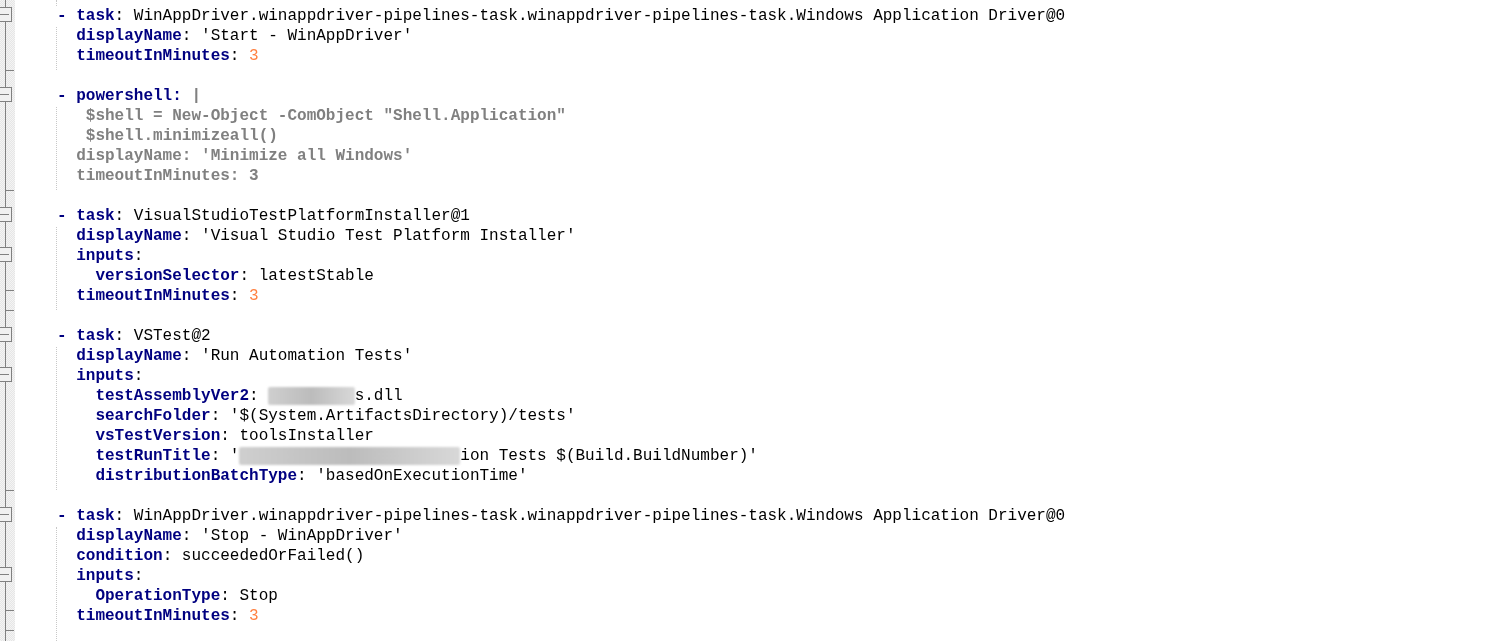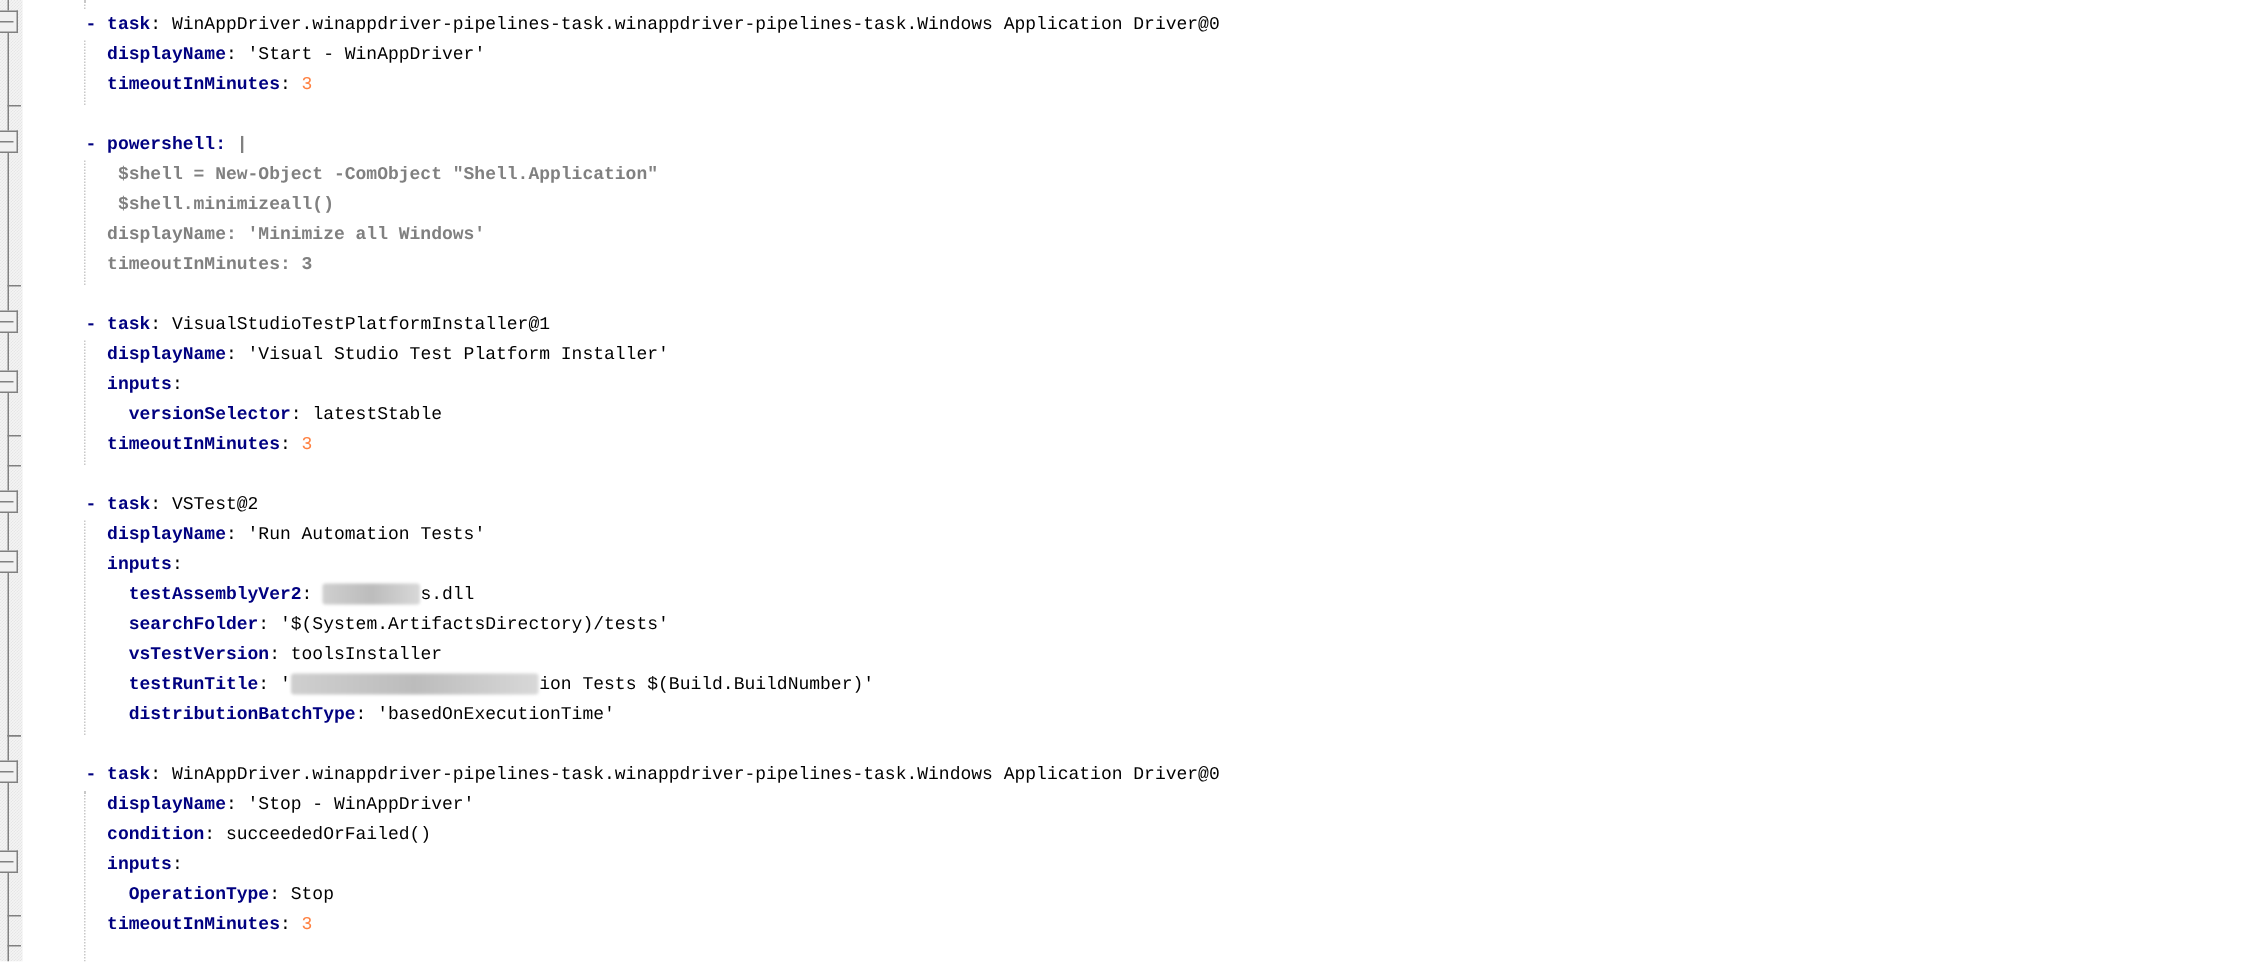--- a/index.html
+++ b/index.html
@@ -21,21 +21,21 @@
   .fold-box::after {
     content: ""; position: absolute; left: 0; right: 2px; top: 6px; height: 1px; background: #808080;
   }
   .fold-end { position: absolute; left: 5px; width: 9px; height: 1px; background: #808080; }
   .indent-guide {
     position: absolute; left: 56px; width: 0; border-left: 1px dotted #c8c8c8;
   }
   .code {
     position: absolute; left: 57px; top: 6px;
     font-family: "Liberation Mono", "DejaVu Sans Mono", monospace;
-    font-size: 12px; line-height: 20px; color: #000;
+    font-size: 16px; line-height: 20px; color: #000;
     white-space: pre;
   }
   .line { height: 20px; }
   .k { color: #000080; font-weight: bold; }
   .p { color: #000080; font-weight: bold; }
   .s { color: #000000; }
   .n { color: #ff8040; }
   .dim { color: #808080; font-weight: bold; }
   .redact { color: transparent; background: linear-gradient(90deg, #cfcfcf, #bcbcbc, #d8d8d8); filter: blur(1px); border-radius: 2px; }
 </style>

